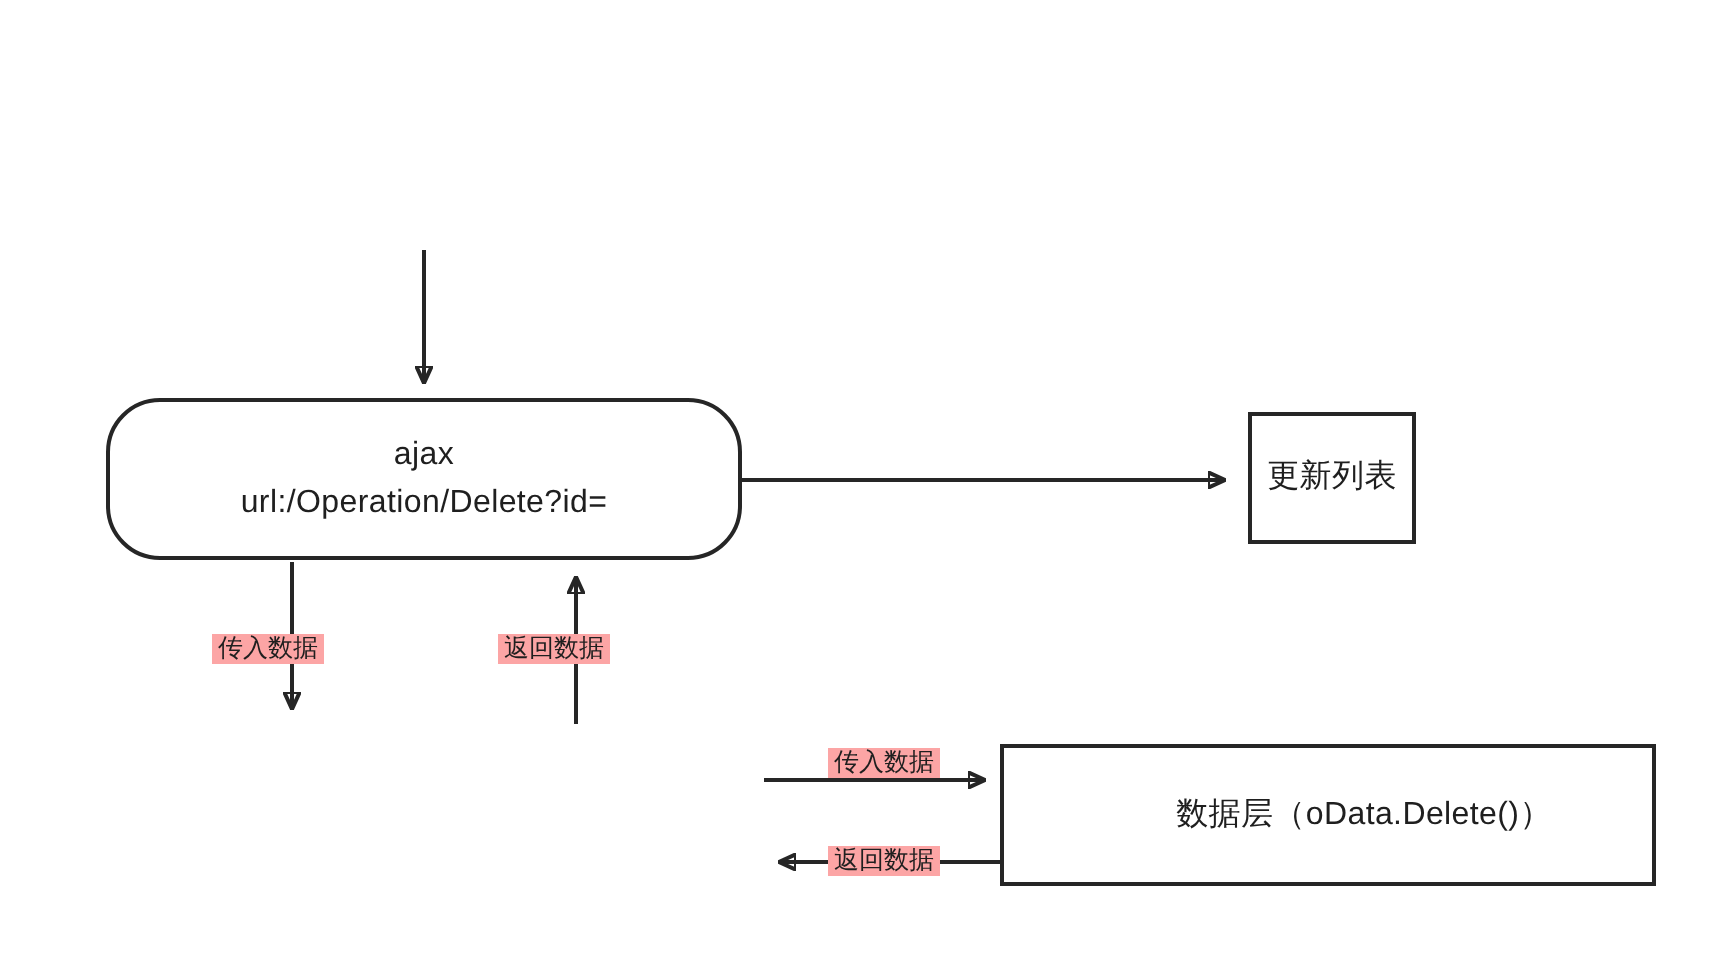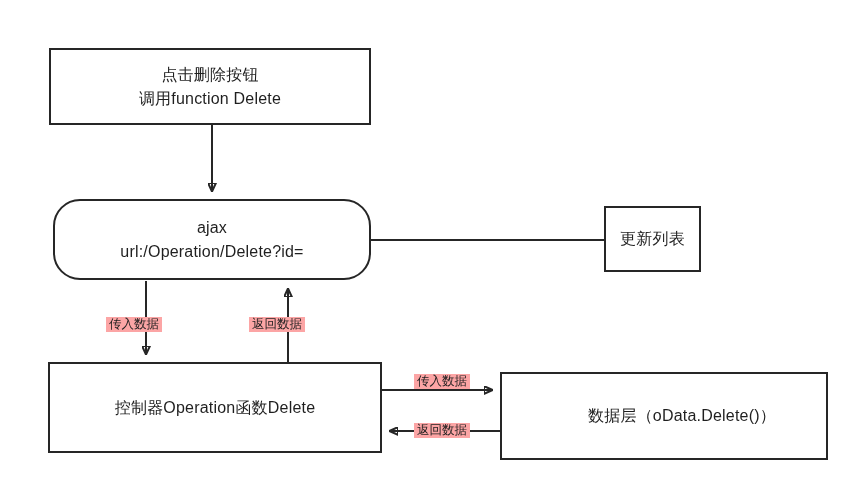--- a/index.html
+++ b/index.html
@@ -36,29 +36,29 @@
   #node-click-delete {
     left: 49px;  top: 48px;  width: 322px; height: 77px;
     font-size: 16px;
   }
   #node-ajax {
     left: 53px;  top: 199px; width: 318px; height: 81px;
     font-size: 16px;
     border-radius: 27px;
   }
   #node-update-list {
-    left: 604px; top: 206px; width: 97px; height: 66px;
+    left: 624px; top: 206px; width: 84px; height: 66px;
     font-size: 16px;
   }
   #node-controller {
     left: 48px;  top: 362px; width: 334px; height: 91px;
     font-size: 16px;
   }
   #node-data-layer {
-    left: 500px; top: 372px; width: 328px; height: 88px;
+    left: 500px; top: 372px; width: 328px; height: 71px;
     font-size: 16px;
     padding-left: 36px;
   }
 
   #edges {
     position: absolute;
     left: 0; top: 0;
     width: 861px;
     height: 485px;
     pointer-events: none;
@@ -112,29 +112,26 @@
 
     <g>
       <line x1="382" y1="390" x2="492" y2="390" marker-end="url(#arrowhead)"></line>
     </g>
 
     <g>
       <line x1="500" y1="431" x2="390" y2="431" marker-end="url(#arrowhead)"></line>
     </g>
   </svg>
 
-  <div class="node" id="node-click-delete">点击删除按钮
-调用function Delete</div>
 
   <div class="node" id="node-ajax">ajax
 url:/Operation/Delete?id=</div>
 
   <div class="node" id="node-update-list">更新列表</div>
 
-  <div class="node" id="node-controller">控制器Operation函数Delete</div>
 
   <div class="node" id="node-data-layer">数据层（oData.Delete()）</div>
 
   <div class="edge-label" id="label-pass-in-1">传入数据</div>
 
   <div class="edge-label" id="label-return-1">返回数据</div>
 
   <div class="edge-label" id="label-pass-in-2">传入数据</div>
 
   <div class="edge-label" id="label-return-2">返回数据</div>

